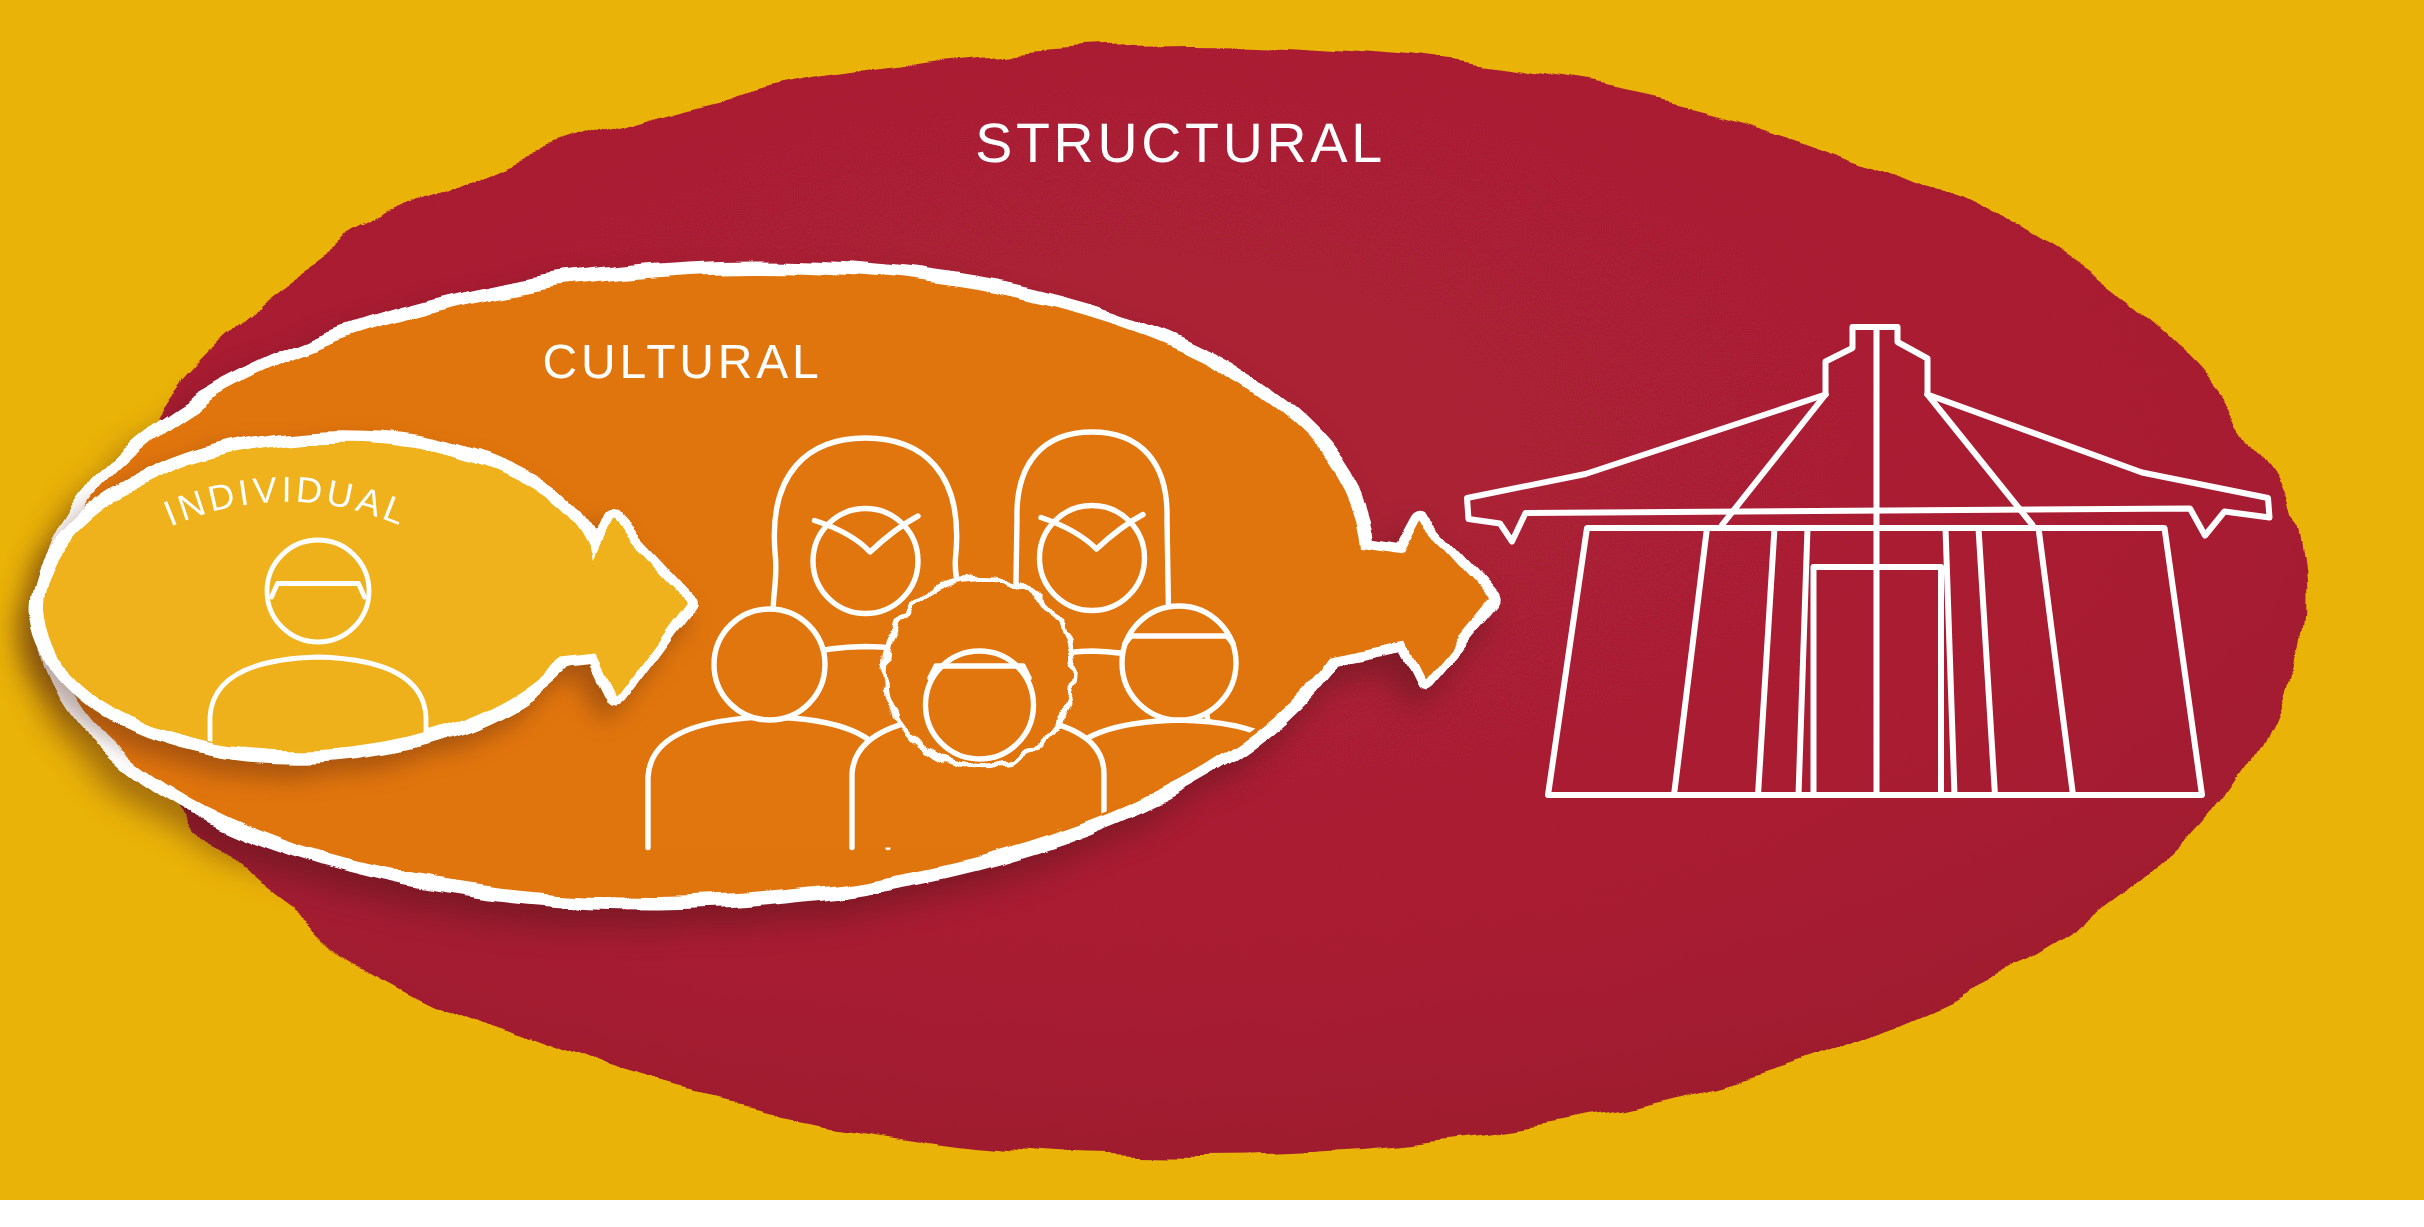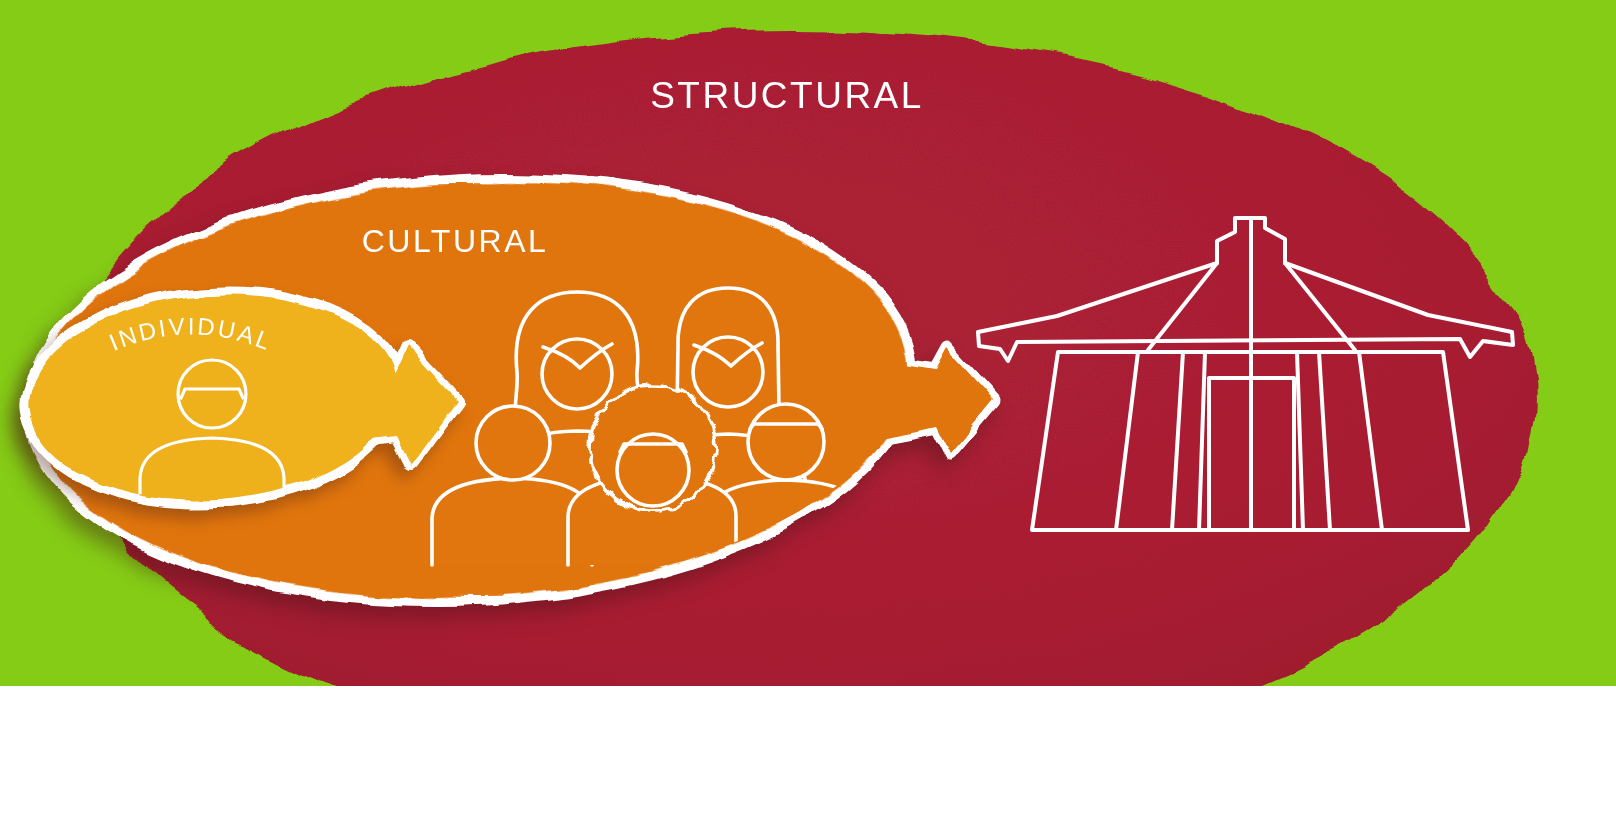--- a/index.html
+++ b/index.html
@@ -1,20 +1,20 @@
 <!DOCTYPE html>
 <html><head>
 <meta charset="utf-8">
 <title>Diagram</title>
 <style>
   html,body{margin:0;padding:0;background:#ffffff;}
   .stage{
     position:relative;
-    width:1616px;height:686px;
-    background:#84cc16;
+    width:1616px;height:800px;
+    background:#eab308;
     overflow:hidden;
     font-family:"Liberation Sans", sans-serif;
   }
   .stage svg{position:absolute;inset:0;}
   .lvl-label{
     fill:#ffffff;
     font-family:"Liberation Sans", sans-serif;
     letter-spacing:2.5px;
   }
   .shadow-orange{filter:drop-shadow(-8px 12px 10px rgba(70,18,18,0.42));}

